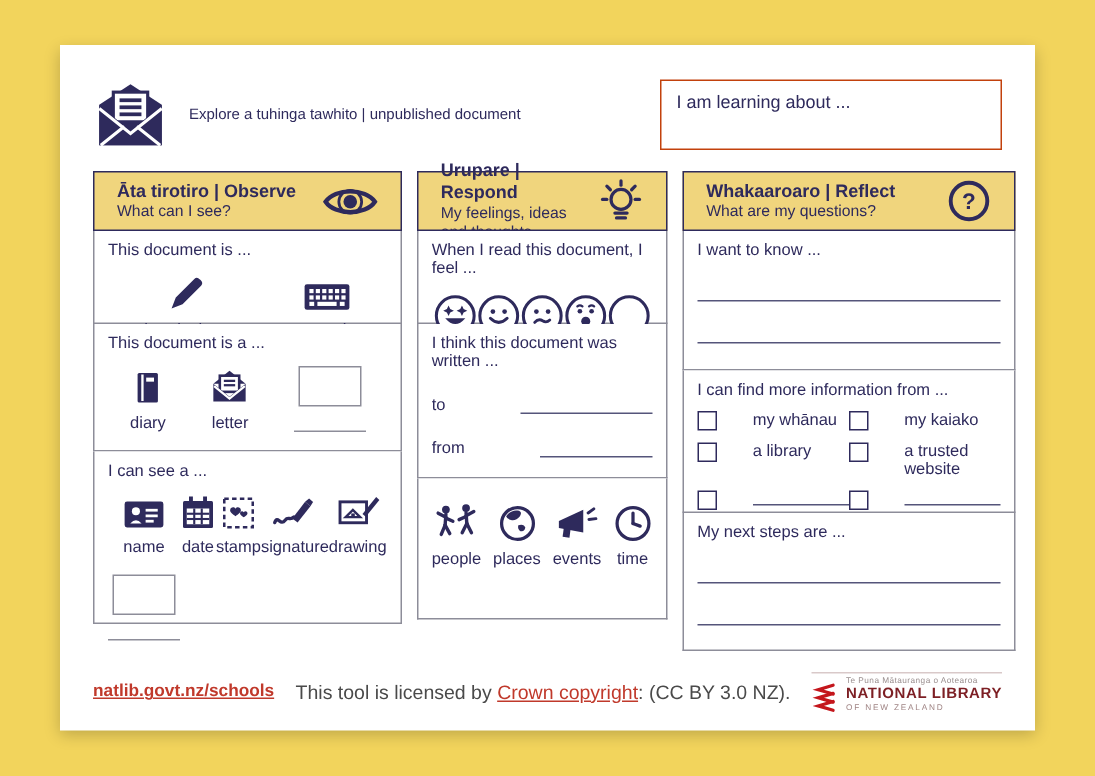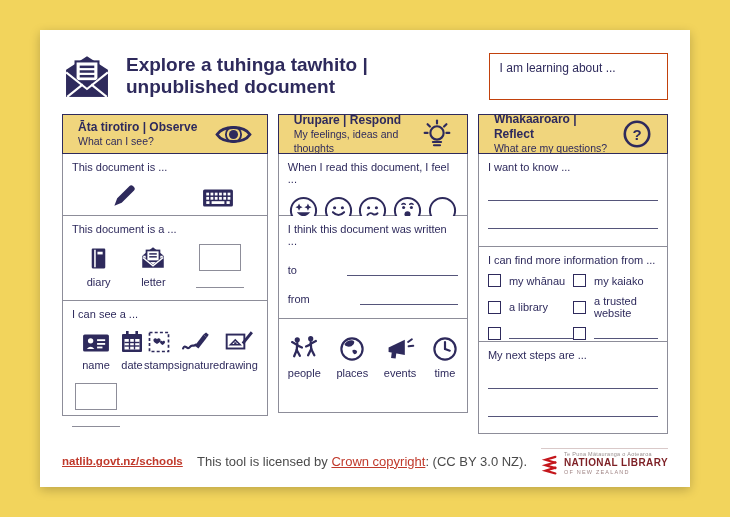--- a/index.html
+++ b/index.html
@@ -12,21 +12,21 @@
   }
   .card {
     position:absolute; left:40px; top:30px; width:650px; height:457px;
     background:#ffffff;
     box-shadow:0 3px 10px rgba(0,0,0,.22);
     padding:14px 22px 12px;
     display:flex; flex-direction:column;
   }
   
   .hdr { display:flex; align-items:center; gap:14px; height:64px; margin-bottom:6px; }
-  .hdr-title { font-size:19px; font-weight:bold; color:#2e2a5c; }
+  .hdr-title { font-size:10px; font-weight:normal; color:#2e2a5c; }
   .learn-box {
     margin-left:auto; width:228px; height:47px;
     border:1px solid #c2410c; padding:7px 10px;
     font-size:12px; font-weight:normal; color:#2e2a5c;
   }
   
   .cols { display:flex; gap:10px; }
   .col { flex:1; display:flex; flex-direction:column; }
   .col-hd {
     background:#f0d57d; border:1px solid #2e2a5c;
@@ -52,21 +52,21 @@
   .h103{height:103px} .h94{height:94px}
   .h93{height:93px} .h95{height:95px} .h92{height:92px}
   
   .faces { display:flex; justify-content:space-between; align-items:center; margin-top:11px; padding:0 1px; }
   
   .fill-row { display:flex; align-items:flex-end; margin-top:16px; font-size:11px; color:#2e2a5c;gap:44px; }
   .fill-line { flex:1; border-bottom:1px solid #55557a; margin-left:6px; height:13px; }
   .wline { border-bottom:1px solid #55557a; margin-top:27px; }
   
   .chk-grid { display:grid; grid-template-columns:1.05fr 1fr; row-gap:8px; margin-top:8px; }
-  .chk { display:flex; align-items:center; gap:8px; font-size:11px; color:#2e2a5c; }
+  .chk { display:flex; gap:24px; font-size:11px; color:#2e2a5c; }
   .box { width:13px; height:13px; border:1.4px solid #2e2a5c; background:#fff; flex:0 0 auto; }
   .chk-line { width:64px; height:10px; border-bottom:1px solid #55557a; }
   
   .foot { margin-top:auto; display:flex; align-items:center; padding-top:6px; }
   .site-link { font-size:11.5px; font-weight:bold; color:#c0392b; text-decoration:underline; cursor:pointer; }
   .license { margin-left:auto; font-size:13px; color:#4a4a4a; }
   .license .red { color:#c0392b; text-decoration:underline; cursor:pointer; }
   .logo { display:flex; align-items:flex-end; gap:5px; margin-left:14px; border-top:1px solid #d9c9c9; padding-top:2px; }
   .logo-text { display:flex; flex-direction:column; line-height:1.15; }
   .logo-l1 { font-size:5.5px; color:#9a8f8f; letter-spacing:.3px; }

